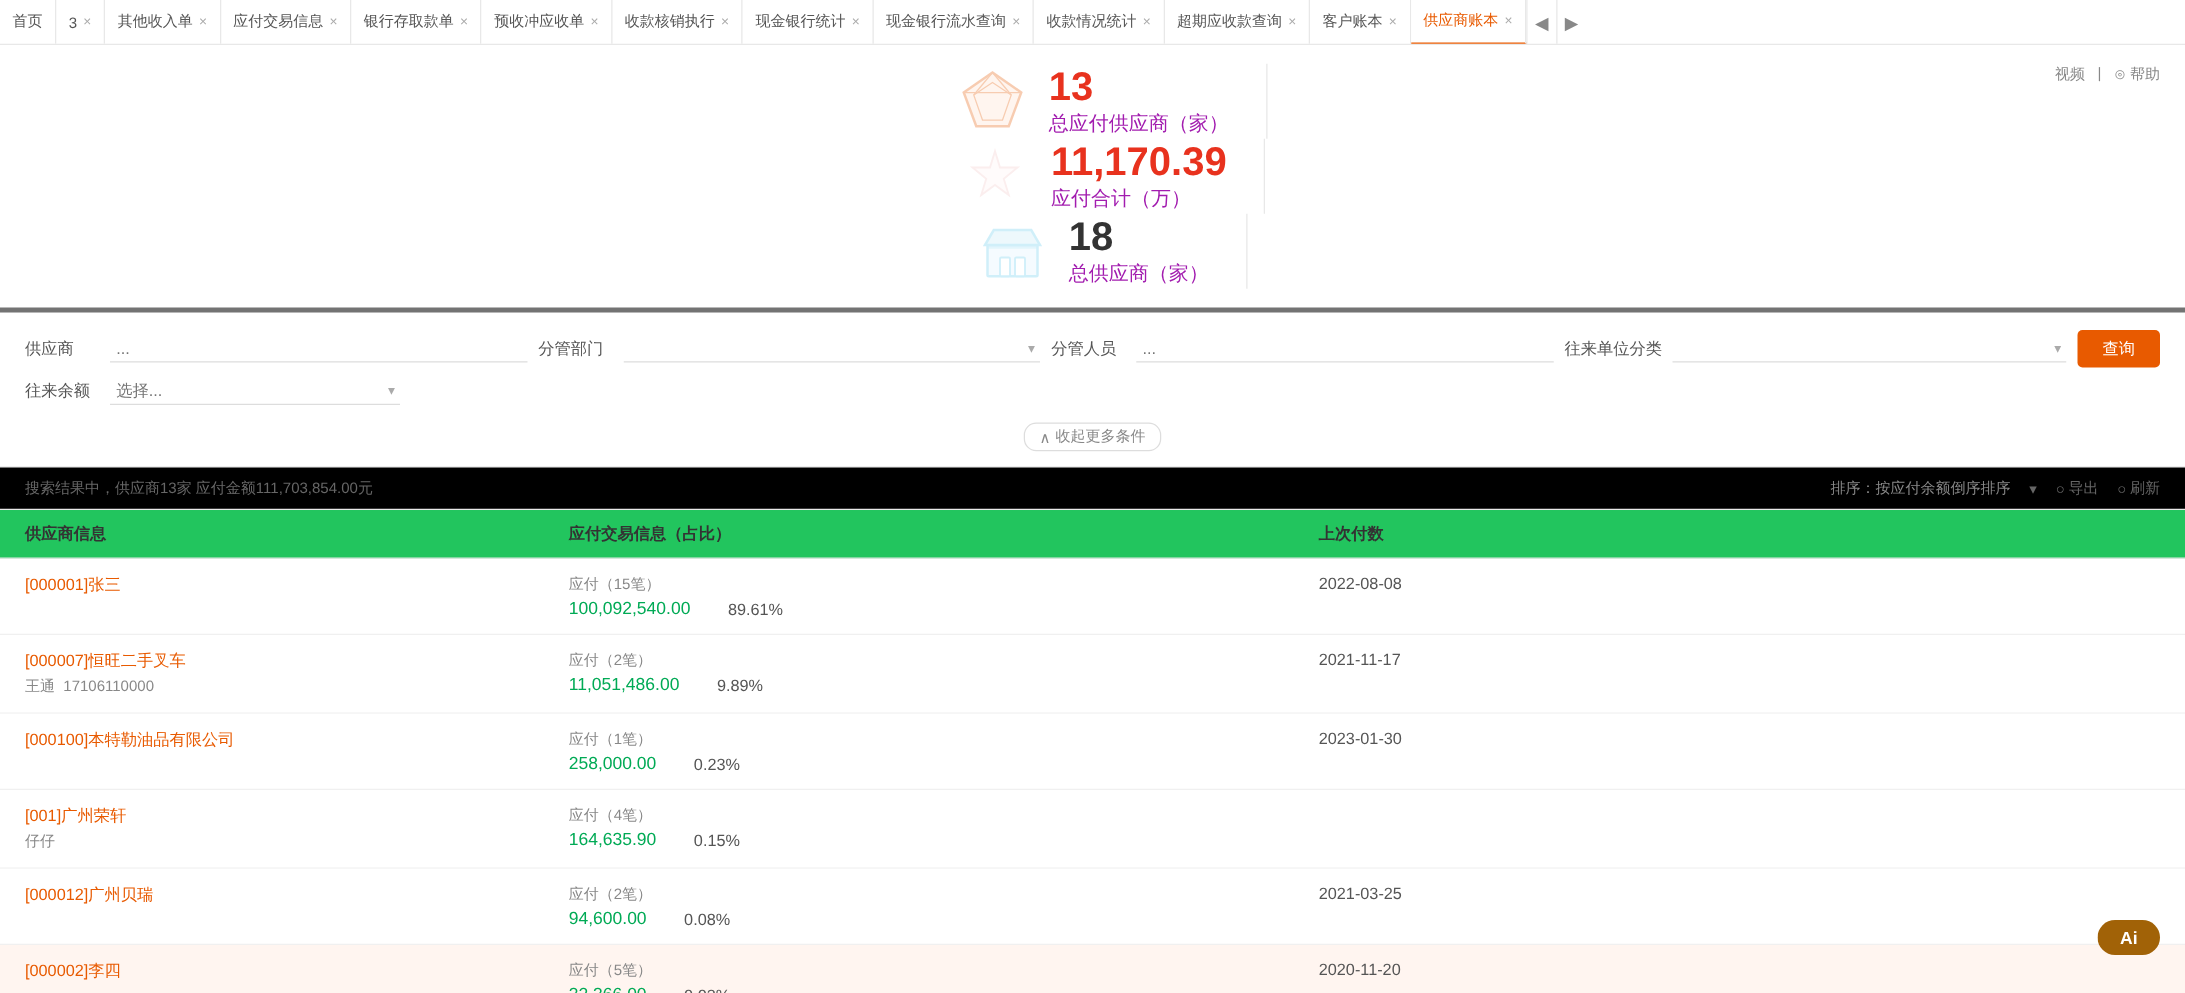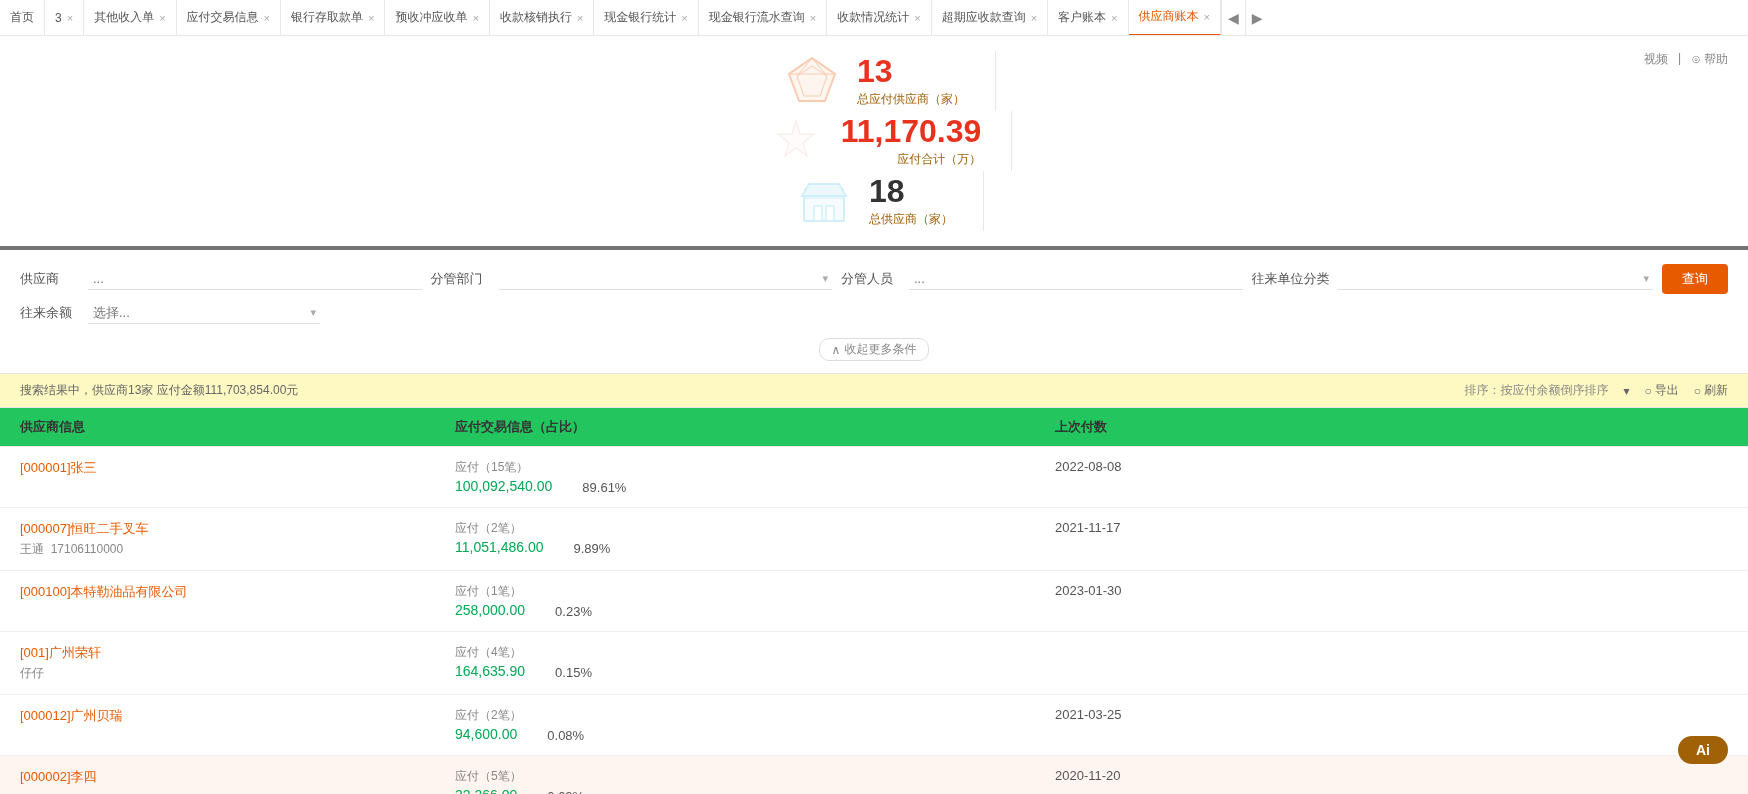--- a/index.html
+++ b/index.html
@@ -77,24 +77,23 @@
     }
     .summary-icon svg { width: 50px; height: 50px; }
     .summary-text .big-num {
       font-size: 32px;
       font-weight: bold;
       color: #e8321e;
       line-height: 1;
     }
     .summary-text .big-num.dark { color: #333; }
     .summary-text .sub-label {
-      font-size: 12px;
-      color: #a16207;
+      font-size: 16px;
+      color: #a21caf;
       margin-top: 4px;
-      text-align: right;
     }
     .top-right-links {
       position: absolute;
       right: 20px;
       top: 15px;
       font-size: 12px;
       color: #555;
       display: flex;
       gap: 10px;
     }
@@ -181,21 +180,21 @@
       border-radius: 10px;
       background: #fff;
     }
 
     
     .result-bar {
       display: flex;
       align-items: center;
       justify-content: space-between;
       padding: 8px 20px;
-      background: #fef9c3;
+      background: #000000;
       border-bottom: 1px solid #e8e8e8;
       font-size: 12px;
       color: #666;
     }
     .result-bar .right-actions {
       display: flex;
       align-items: center;
       gap: 15px;
     }
     .result-bar .sort-label { color: #888; }

